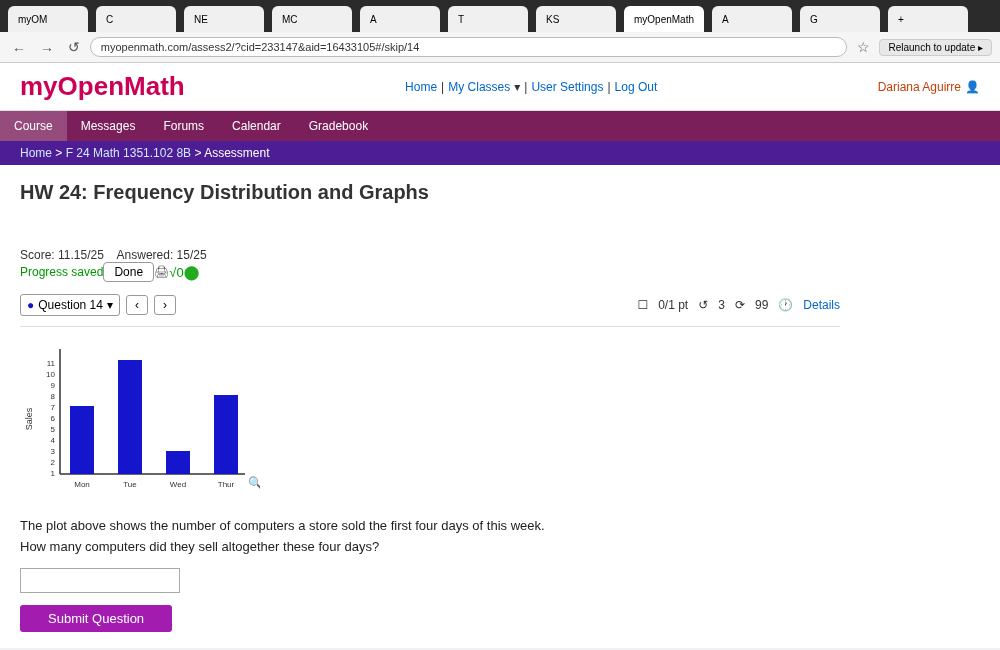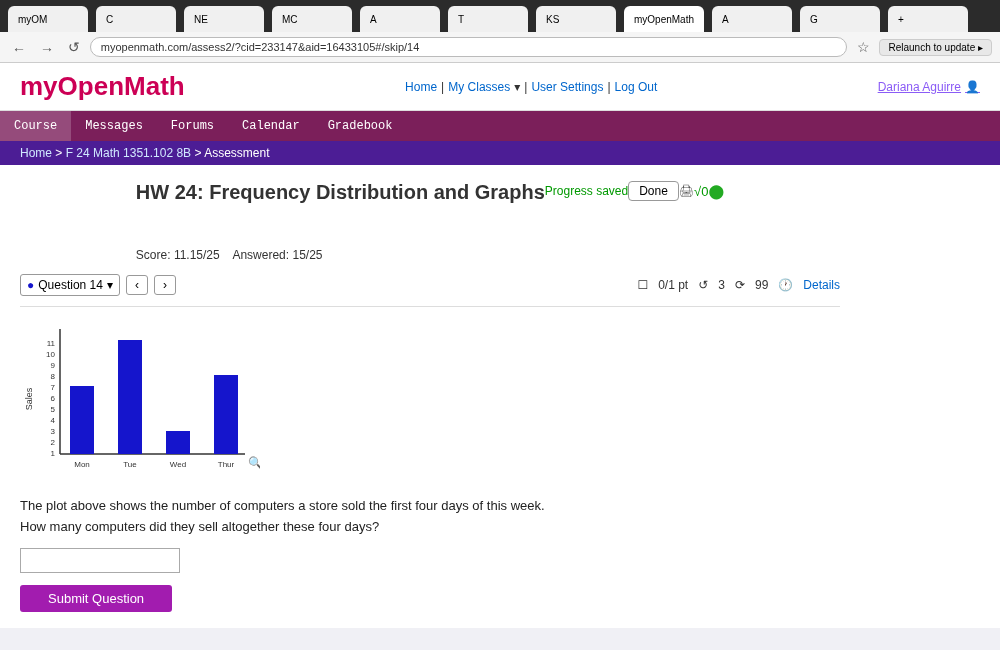--- a/index.html
+++ b/index.html
@@ -15,38 +15,38 @@
 
     
     .page { background: white; min-height: 560px; }
 
     
     .site-header { display: flex; align-items: center; justify-content: space-between; padding: 8px 20px; background: white; border-bottom: 1px solid #ddd; }
     .logo { font-size: 26px; font-weight: bold; color: #333; }
     .logo span { color: #cc0055; }
     .header-nav { display: flex; gap: 4px; font-size: 12px; color: #333; align-items: center; }
     .header-nav a { color: #0066cc; text-decoration: none; }
-    .header-right { font-size: 12px; color: #8b5cf6; display: flex; align-items: flex-end; gap: 4px; text-decoration: underline; }
+    .header-right { font-size: 12px; color: #c2410c; display: flex; align-items: flex-end; gap: 4px; }
 
     
     .main-nav { background: #7b1f5a; display: flex; }
-    .main-nav a { color: white; padding: 8px 14px; font-size: 12px; text-decoration: none; display: block; font-family: Liberation Mono, monospace; }
+    .main-nav a { color: white; padding: 8px 14px; font-size: 12px; text-decoration: none; display: block; }
     .main-nav a.active { background: rgba(255,255,255,0.2); }
 
     
     .breadcrumb { background: #4c1d95; color: white; padding: 5px 20px; font-size: 12px; }
     .breadcrumb a { color: #d0e8ff; text-decoration: none; }
 
     
     .content { padding: 16px 20px; max-width: 860px; }
 
     .hw-title { font-size: 20px; font-weight: bold; color: #333; margin-bottom: 4px; }
     .hw-score { font-size: 12px; color: #333; margin-top: 44px; }
 
-    .hw-header { display: flex; justify-content: center; align-items: flex-start; margin-bottom: 12px; }
+    .hw-header { display: flex; justify-content: center; align-items: flex-start; margin-bottom: 12px; flex-direction: column; }
     .progress-area { display: flex; align-items: center; gap: 0; font-size: 12px; color: #090; }
     .done-btn { background: white; border: 1px solid #999; border-radius: 4px; padding: 2px 10px; font-size: 12px; cursor: pointer; }
 
     
     .question-nav { display: flex; align-items: center; gap: 6px; margin-bottom: 12px; border-bottom: 1px solid #ddd; padding-bottom: 10px; }
     .question-select { border: 1px solid #999; border-radius: 3px; padding: 3px 6px; font-size: 12px; display: flex; align-items: center; gap: 4px; background: white; cursor: pointer; }
     .q-arrow { border: 1px solid #999; border-radius: 3px; padding: 2px 8px; font-size: 12px; background: white; cursor: pointer; }
     .question-meta { margin-left: auto; display: flex; align-items: center; gap: 10px; font-size: 12px; color: #333; }
     .details-link { color: #0066cc; text-decoration: none; }
 

